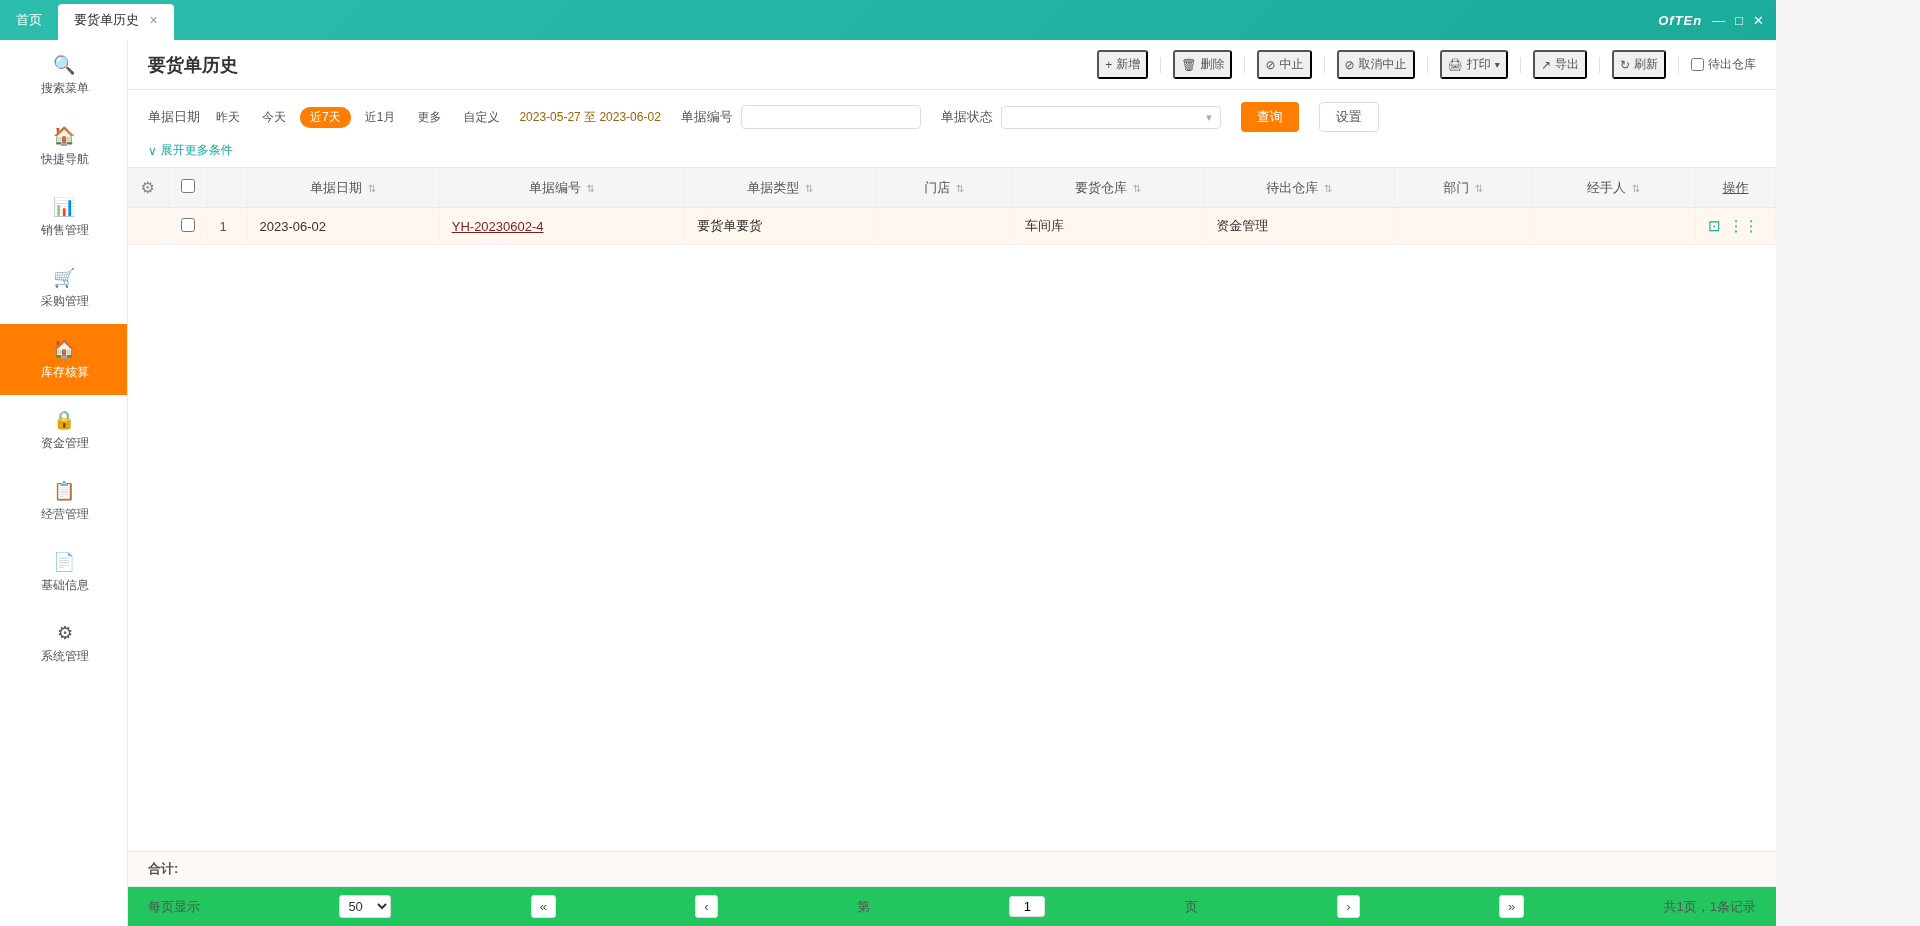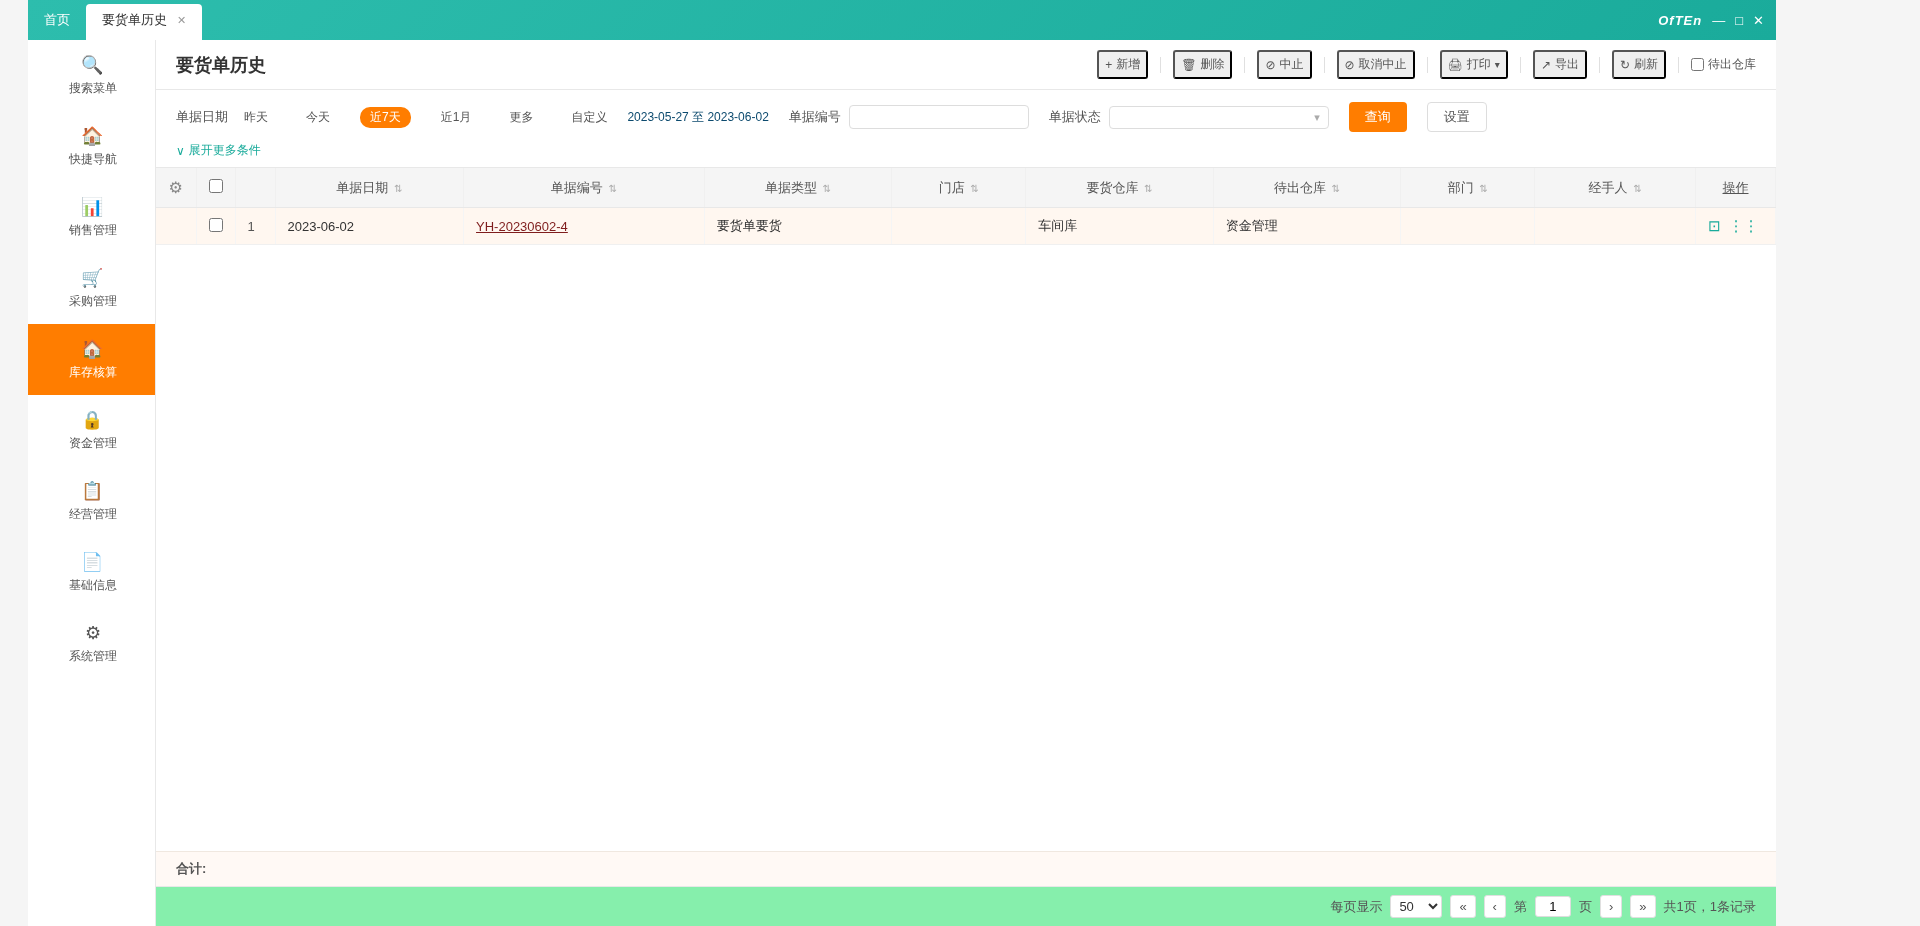--- a/index.html
+++ b/index.html
@@ -1,18 +1,18 @@
 <!DOCTYPE html>
 <html><head>
   <meta charset="utf-8">
   <style>
     * { box-sizing: border-box; margin: 0; padding: 0; }
     body { font-family: 'Microsoft YaHei', Arial, sans-serif; font-size: 13px; background: #f5f5f5; overflow: hidden; }
 
-    .app-container { display: flex; flex-direction: column; height: 926px; width: 1776px; padding-left: 28px; }
+    .app-container { display: flex; flex-direction: column; height: 926px; width: 1776px; }
 
     
     .top-bar {
       height: 40px;
       background: linear-gradient(135deg, #2dbdad 0%, #1aab9b 100%);
       display: flex;
       align-items: center;
       padding: 0 0 0 0;
       position: relative;
     }
@@ -75,26 +75,26 @@
     .divider-v { width: 1px; height: 16px; background: #e0e0e0; margin: 0 2px; }
 
     
     .filter-area {
       background: #fff; padding: 12px 20px 0;
       border-bottom: 1px solid #e8e8e8;
     }
     .filter-row { display: flex; align-items: center; gap: 20px; padding-bottom: 10px; flex-wrap: wrap; }
     .filter-group { display: flex; align-items: center; gap: 8px; }
     .filter-label { color: #555; font-size: 13px; white-space: nowrap; }
-    .date-filter { display: flex; align-items: center; gap: 22px; }
+    .date-filter { display: flex; align-items: center; gap: 6px; }
     .date-btn {
       padding: 2px 8px; border-radius: 3px; cursor: pointer; font-size: 12px; color: #555;
     }
     .date-btn.active { background: #ff7d00; color: #fff; border-radius: 10px; padding: 2px 10px; }
-    .date-range { font-size: 12px; color: #0c4a6e; margin-left: 4px; }
+    .date-range { font-size: 12px; color: #a16207; margin-left: 4px; }
     .filter-input {
       border: 1px solid #ddd; border-radius: 4px; padding: 4px 8px;
       font-size: 12px; width: 180px; outline: none; color: #333;
     }
     .filter-select-wrap {
       display: flex; align-items: center; border: 1px solid #ddd; border-radius: 4px;
       padding: 4px 8px; min-width: 200px; cursor: pointer; justify-content: space-between;
     }
     .expand-more {
       display: flex; align-items: center; gap: 4px; color: #1aab9b; cursor: pointer;
@@ -129,22 +129,22 @@
     
     .table-footer {
       background: #fff9f5; border-top: 1px solid #f0e8e0;
       padding: 8px 20px; font-size: 13px; color: #555;
       display: flex; align-items: flex-end;
     }
     .summary-label { font-weight: bold; color: #555; }
 
     
     .pagination-bar {
-      background: #86efac; border-top: 1px solid #e8e8e8;
-      display: flex; align-items: center; justify-content: flex-end;
+      background: #22c55e; border-top: 1px solid #e8e8e8;
+      display: flex; align-items: center; justify-content: space-between;
       padding: 8px 20px; gap: 8px; font-size: 13px; color: #555;
     }
     .page-size-select {
       border: 1px solid #ddd; border-radius: 3px; padding: 2px 4px;
       font-size: 13px; color: #333; background: #fff; cursor: pointer;
     }
     .page-nav-btn {
       border: 1px solid #e0e0e0; background: #fff; padding: 3px 8px;
       border-radius: 3px; cursor: pointer; color: #555; font-size: 13px;
     }

